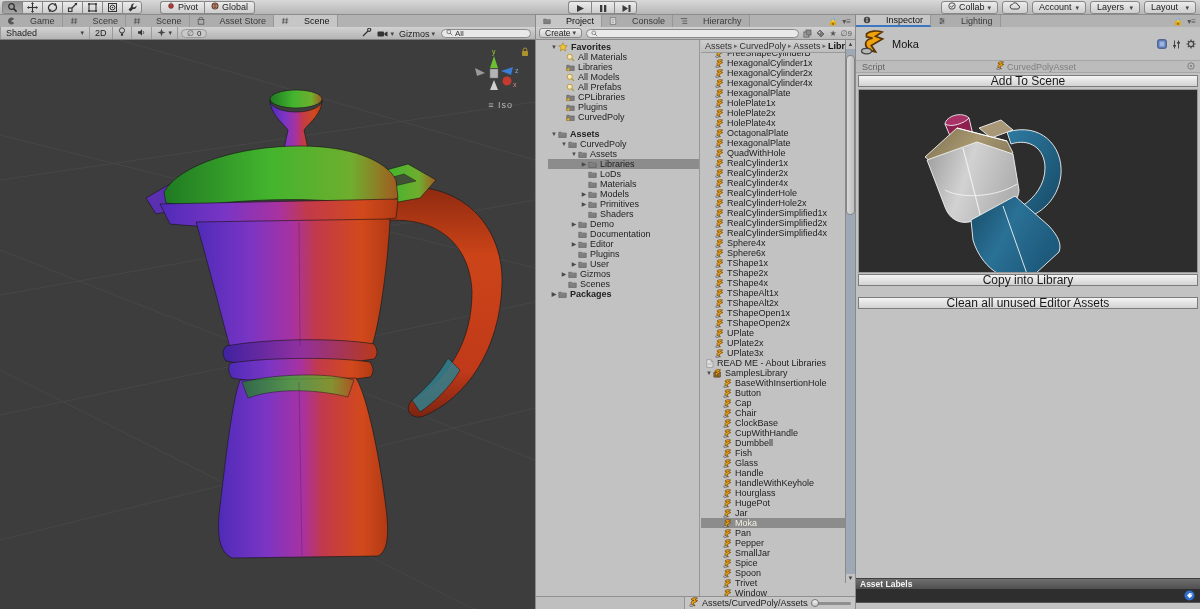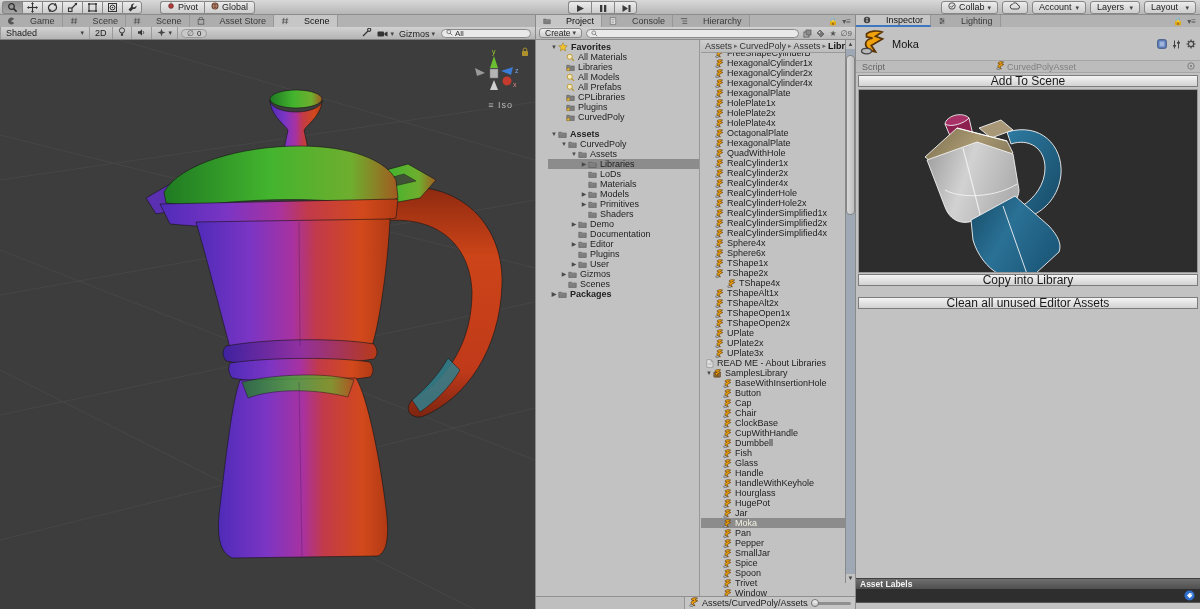--- a/index.html
+++ b/index.html
@@ -973,21 +973,21 @@
           </div>
           <div class="trow" style="padding-left:14px">
             <span class="ric">
               <svg width="9" height="9" viewBox="0 0 12 12">
                 <path d="M3,2.2 C4.5,0.8 8,0.6 10.2,1.4 L7.2,3.4 L10.4,4.6 L5.2,7.6 L7.2,10.6 C4.6,10.2 2.4,8.6 2.6,6.6 C2.7,5.4 4.2,4.4 5.8,4.2 L3,3.6 Z" fill="#f0a20c" stroke="#5a3404" stroke-width="0.8"></path>
                 <ellipse cx="3" cy="10.2" rx="2.3" ry="1.3" fill="#b8b8b8" stroke="#444" stroke-width="0.6"></ellipse>
               </svg>
             </span>
             <span class="lbl" style="">TShape2x</span>
           </div>
-          <div class="trow" style="padding-left:26px">
+          <div class="trow" style="padding-left:14px">
             <span class="ric">
               <svg width="9" height="9" viewBox="0 0 12 12">
                 <path d="M3,2.2 C4.5,0.8 8,0.6 10.2,1.4 L7.2,3.4 L10.4,4.6 L5.2,7.6 L7.2,10.6 C4.6,10.2 2.4,8.6 2.6,6.6 C2.7,5.4 4.2,4.4 5.8,4.2 L3,3.6 Z" fill="#f0a20c" stroke="#5a3404" stroke-width="0.8"></path>
                 <ellipse cx="3" cy="10.2" rx="2.3" ry="1.3" fill="#b8b8b8" stroke="#444" stroke-width="0.6"></ellipse>
               </svg>
             </span>
             <span class="lbl" style="">TShape4x</span>
           </div>
           <div class="trow" style="padding-left:14px">
             <span class="ric">

